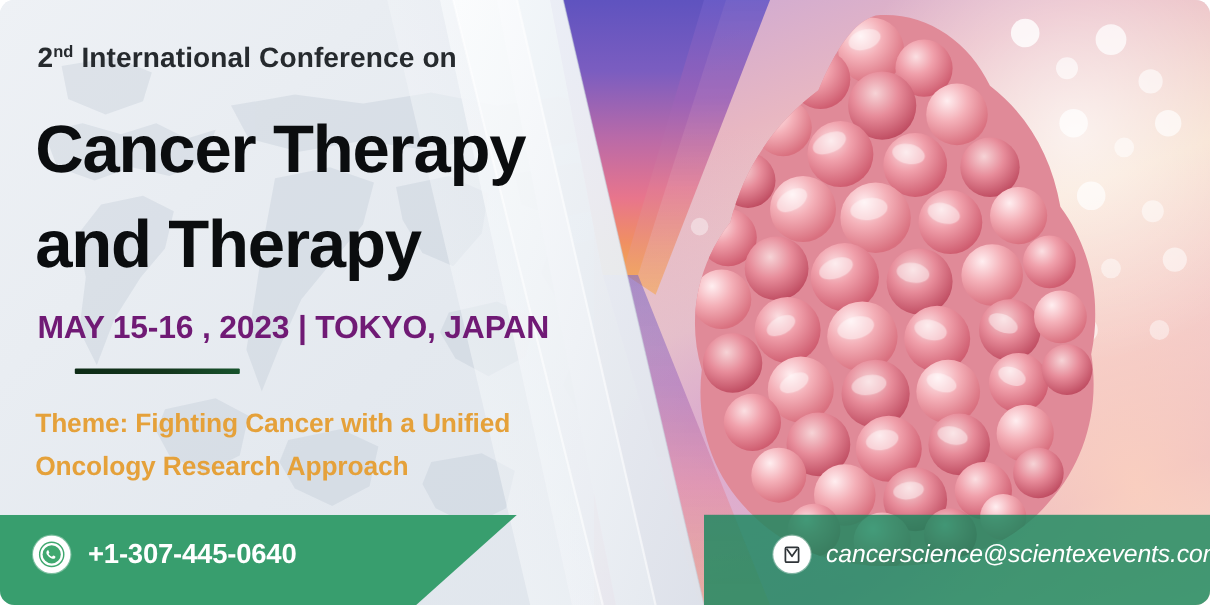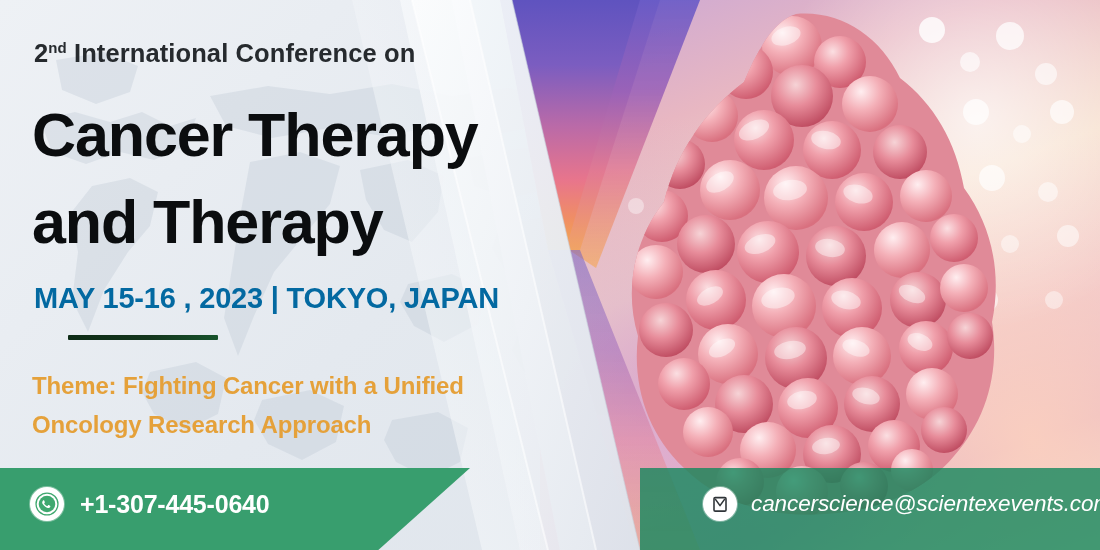--- a/index.html
+++ b/index.html
@@ -8,20 +8,21 @@
     background: #ffffff;
   }
 
   #banner {
     position: relative;
     width: 1100px;
     height: 550px;
     overflow: hidden;
     font-family: "Liberation Sans", sans-serif;
     background: #e9edf2;
+    border-radius: 13px;
   }
 
   
   .left-bg {
     position: absolute;
     left: 0; top: 0;
     width: 700px; height: 550px;
     background: linear-gradient(135deg, #eef1f5 0%, #e4e9ef 55%, #dfe5ec 100%);
   }
 
@@ -97,21 +98,21 @@
     color: #0b0d0f;
     letter-spacing: -1.1px;
     white-space: pre-line;
   }
 
   .dateline {
     position: absolute;
     left: 2px; top: 282px;
     font-size: 29px;
     font-weight: 600;
-    color: #0369a1;
+    color: #701a75;
     letter-spacing: -.2px;
     white-space: nowrap;
   }
 
   .rule {
     position: absolute;
     left: 36px; top: 335px;
     width: 150px; height: 5px;
     background: linear-gradient(90deg, #0d2b16 0%, #14361d 55%, #17532c 100%);
     border-radius: 1px;

